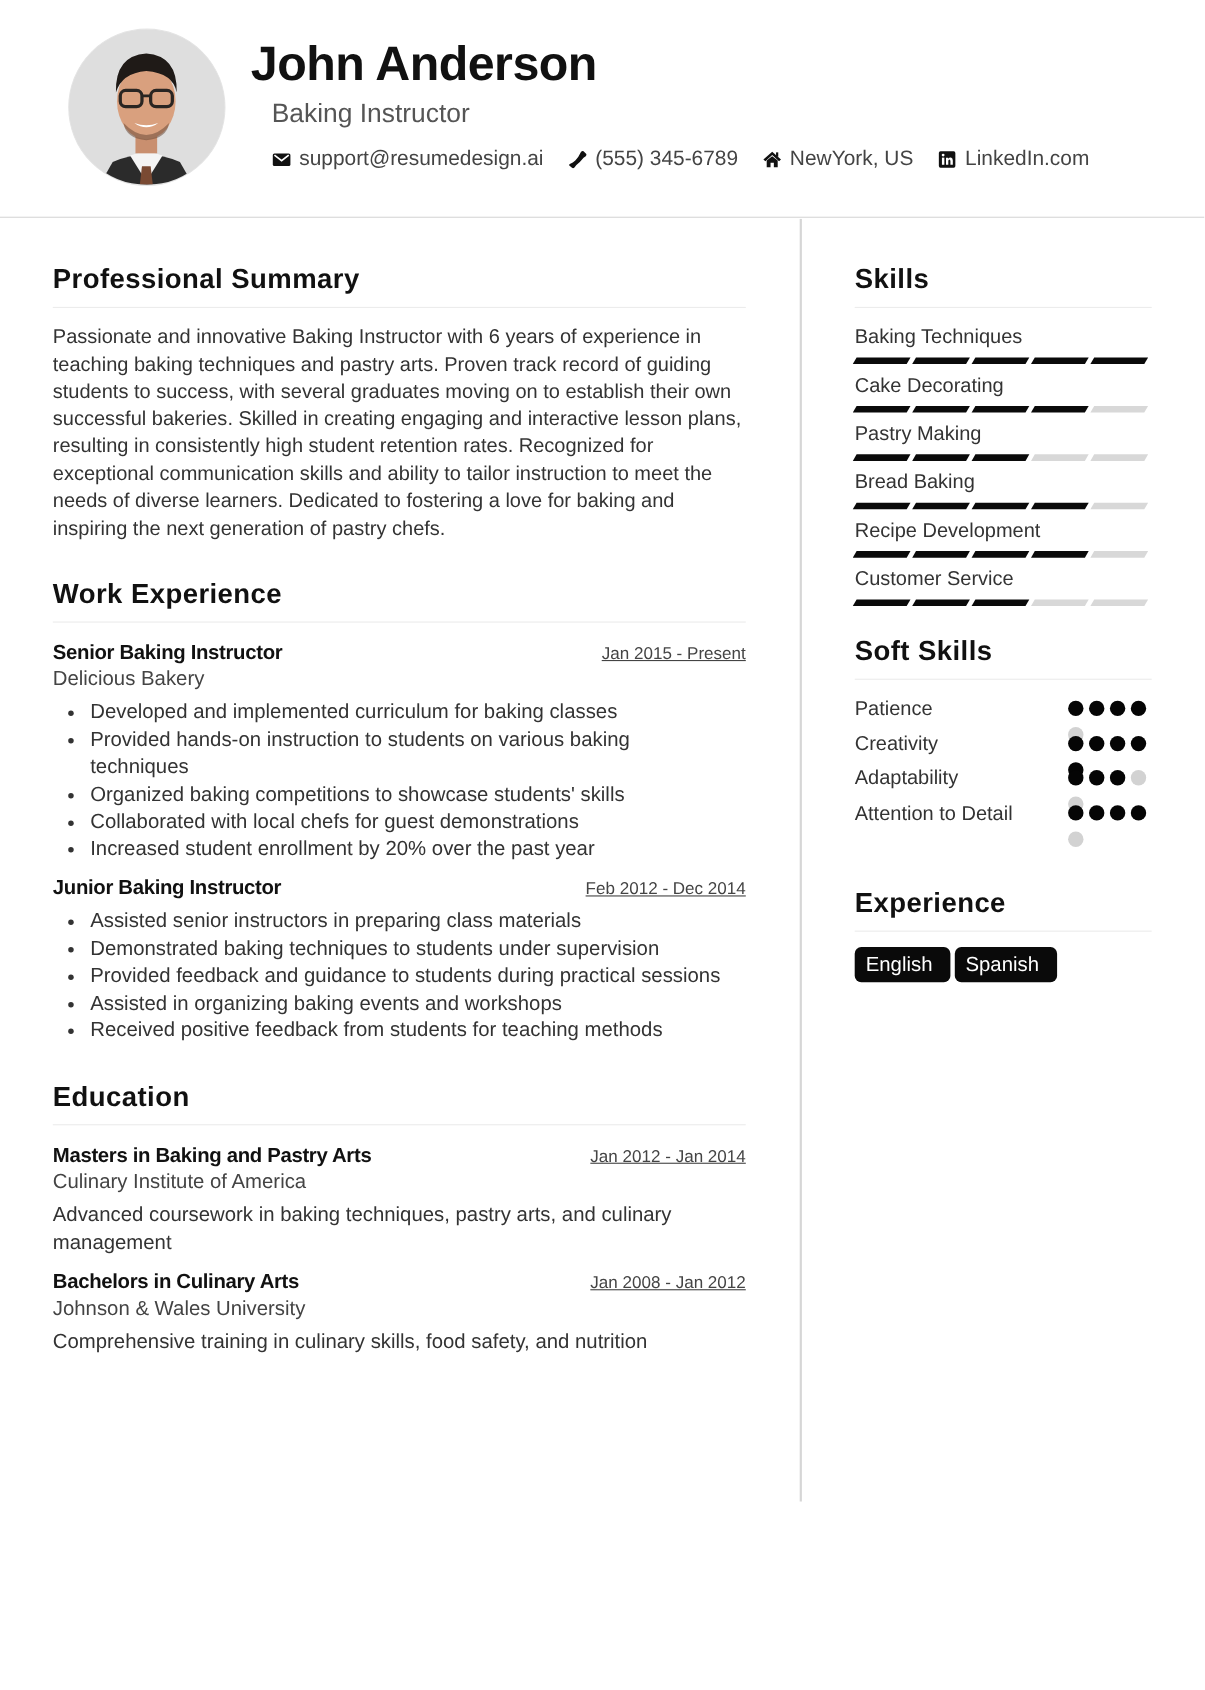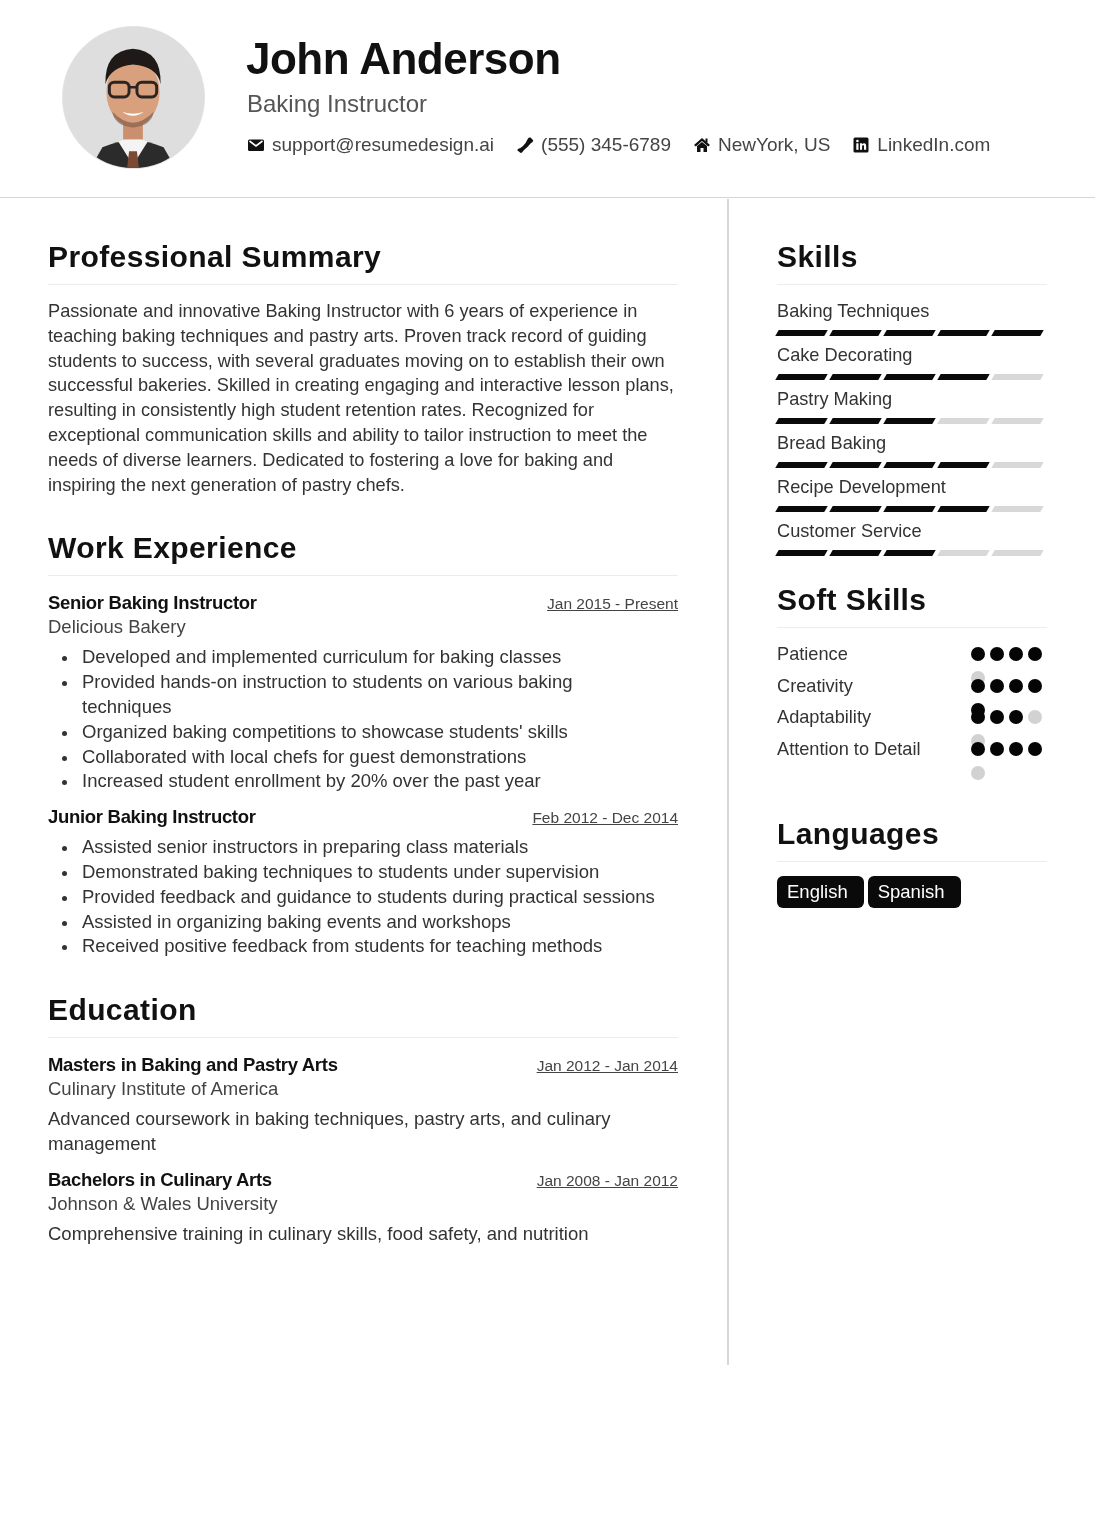--- a/index.html
+++ b/index.html
@@ -2,33 +2,33 @@
 <html><head>
 <meta charset="utf-8">
 <style>
   * { box-sizing: border-box; margin: 0; padding: 0; }
   html, body { width: 1095px; height: 1536px; background: #ffffff; }
   body { font-family: "Liberation Sans", "DejaVu Sans", sans-serif; color: #222; position: relative; overflow: hidden; }
 
   .header { position: absolute; left: 0; top: 0; width: 1095px; height: 198px; border-bottom: 1.5px solid #d6d6d6; }
   .avatar { position: absolute; left: 62px; top: 26px; width: 143px; height: 143px; border-radius: 50%; background: #dcdcdc; overflow: hidden; border: 1px solid #e4e4e4; }
   .avatar svg { width: 100%; height: 100%; display: block; }
-  .name { position: absolute; left: 246px; top: 34px; font-size: 44px; font-weight: bold; color: #111; letter-spacing: -0.5px; }
+  .name { position: absolute; left: 228px; top: 34px; font-size: 44px; font-weight: bold; color: #111; letter-spacing: -0.5px; }
   .title { position: absolute; left: 247px; top: 90px; font-size: 24px; color: #555; }
   .contacts { position: absolute; left: 247px; top: 134px; display: flex; align-items: flex-end; font-size: 19px; color: #444; }
   .contact { display: flex; align-items: center; margin-right: 22px; }
   .contact .ic { width: 18px; height: 18px; margin-right: 7px; display: inline-flex; align-items: center; justify-content: center; }
   .contact .ic svg { width: 18px; height: 18px; display: block; }
 
   .vline { position: absolute; left: 727px; top: 199px; width: 1.5px; height: 1166px; background: #d6d6d6; }
 
   .left { position: absolute; left: 48px; top: 240px; width: 630px; }
   .right { position: absolute; left: 777px; top: 240px; width: 270px; }
 
-  .sec-title { font-size: 30px; font-weight: bold; color: #111; letter-spacing: 0.4px; padding-bottom: 10px; border-bottom: 1.5px solid #ececec; margin-bottom: 14px; }
+  .sec-title { font-size: 25px; font-weight: bold; color: #111; letter-spacing: 0.4px; padding-bottom: 10px; border-bottom: 1.5px solid #ececec; margin-bottom: 14px; }
   .summary { font-size: 18.2px; line-height: 24.8px; color: #333; }
 
   .entry-head { display: flex; justify-content: space-between; align-items: baseline; }
   .entry-title { font-size: 18.5px; font-weight: bold; color: #111; letter-spacing: -0.3px; }
   .entry-date { font-size: 15.5px; color: #444; text-decoration: underline; }
   .entry-org { font-size: 18.5px; color: #444; margin-top: 2px; }
   .bullets { list-style: none; margin-top: 7px; }
   .bullets li { position: relative; padding-left: 34px; font-size: 18.5px; line-height: 24.8px; color: #333; }
   .bullets li::before { content: ""; position: absolute; left: 14px; top: 11px; width: 5px; height: 5px; border-radius: 50%; background: #333; }
   .edu-desc { font-size: 18.5px; line-height: 24.8px; color: #333; margin-top: 7px; }
@@ -284,19 +284,19 @@
             <div class="dot" style="left: 19px; top: 5px; z-index: 1;"></div>
             <div class="dot" style="left: 38px; top: 5px; z-index: 1;"></div>
             <div class="dot" style="left: 57px; top: 5px; z-index: 1;"></div>
             <div class="dot off" style="left: 0px; top: 29px; z-index: 0;"></div>
           </div>
         </div>
       </div>
   </section>
 
   <section style="margin-top:30px;">
-    <div class="sec-title">Languages</div>
+    <div class="sec-title">Experience</div>
     <div id="lang-list" class="langs">
         <span class="lang">English</span>
         <span class="lang">Spanish</span>
       </div>
   </section>
 </div>
 
 </body></html>

